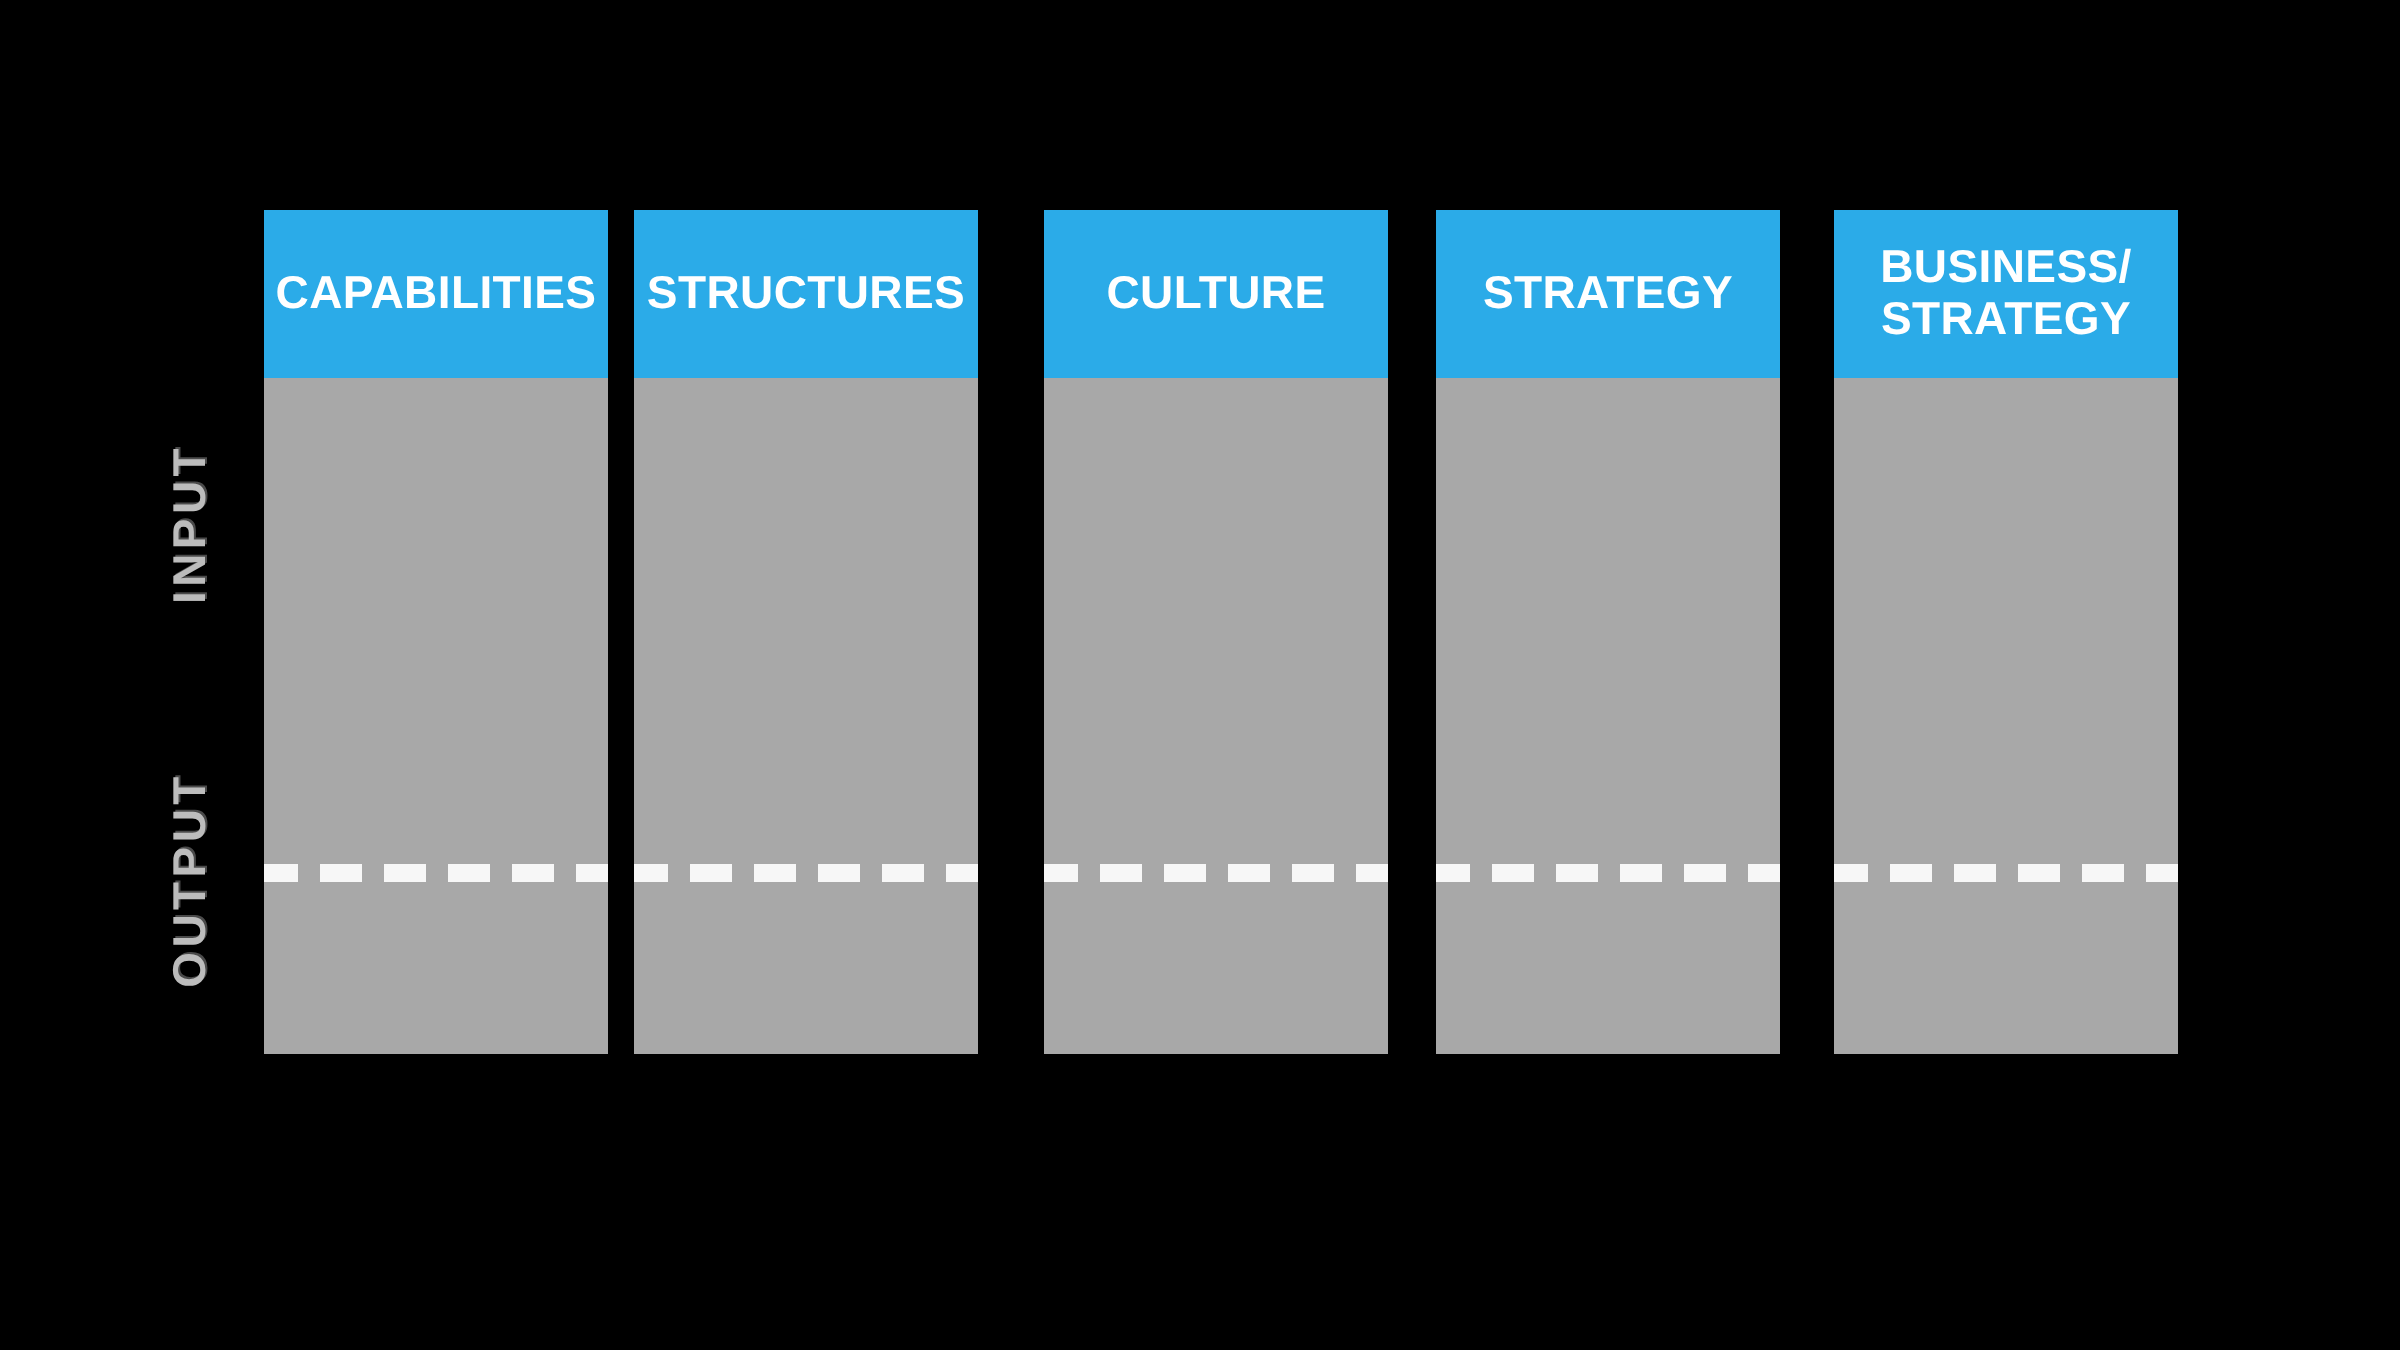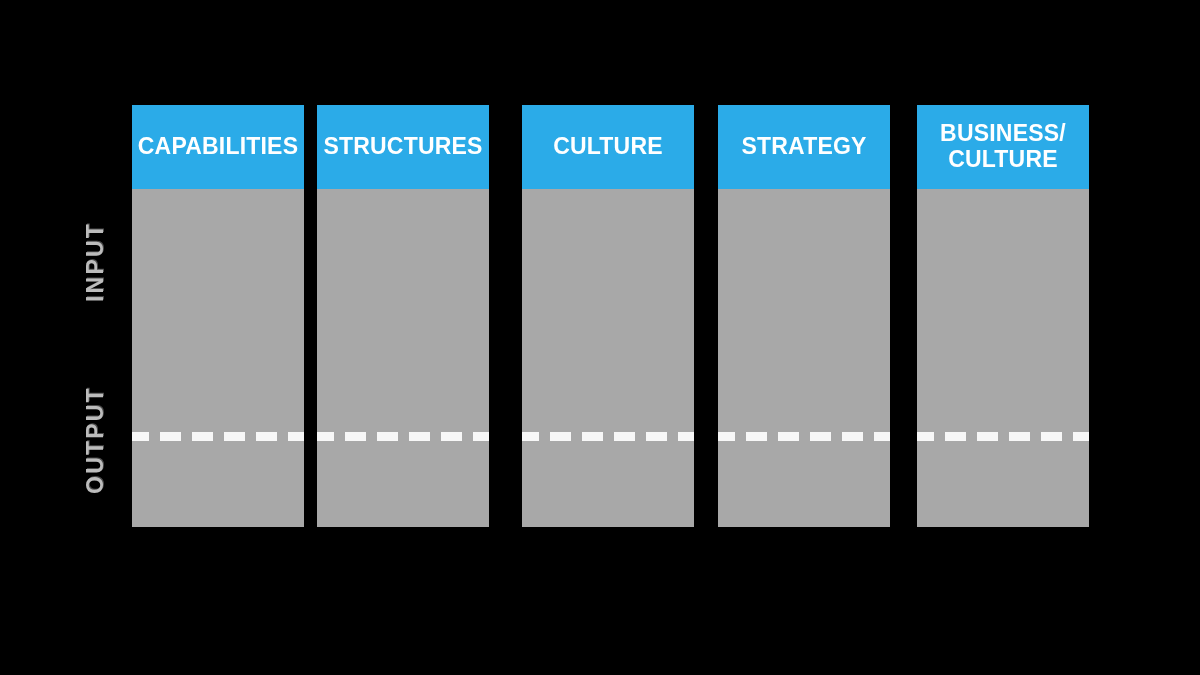--- a/index.html
+++ b/index.html
@@ -150,17 +150,17 @@
       <span class="col-header-text">STRATEGY</span>
     </div>
   </div>
 
   <div class="column" style="left:917px;">
     <div class="col-body">
       <div class="divider"></div>
     </div>
     <div class="col-header">
       <span class="col-header-text">BUSINESS/
-CULTURE</span>
+STRATEGY</span>
     </div>
   </div>
 
 </div>
 
 </body></html>

